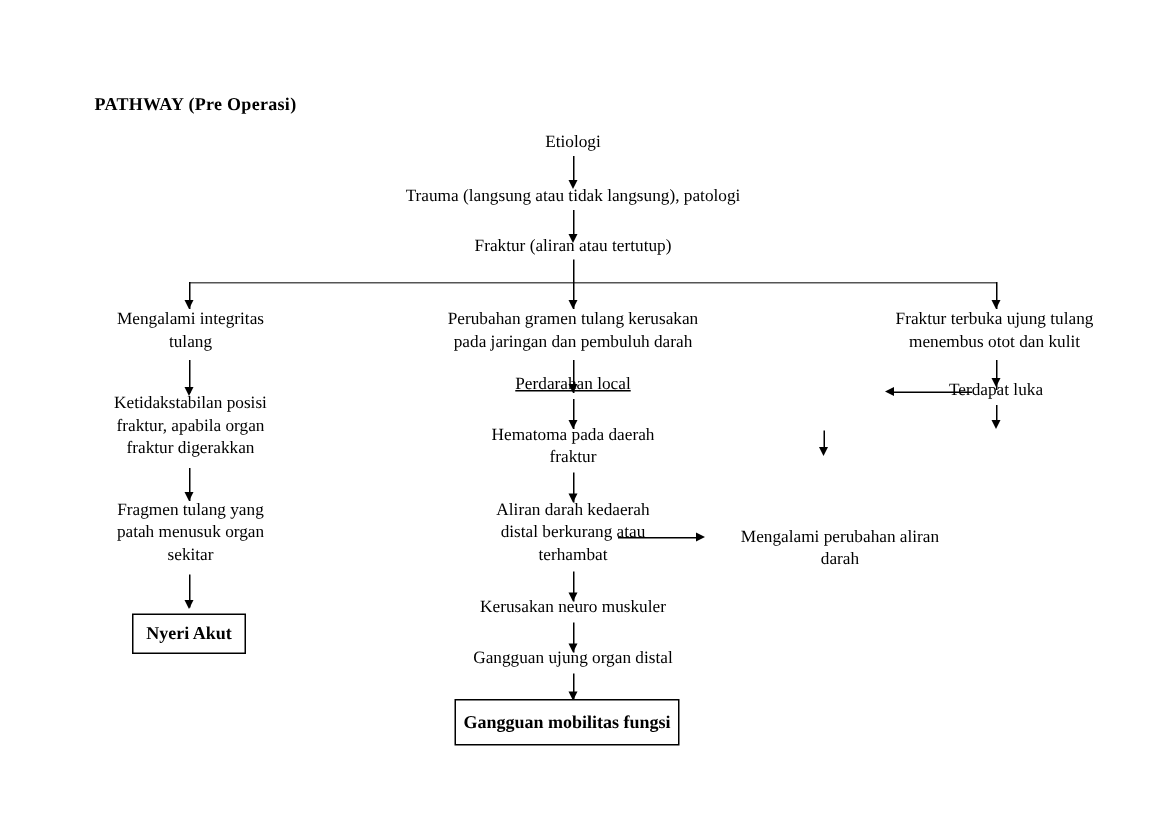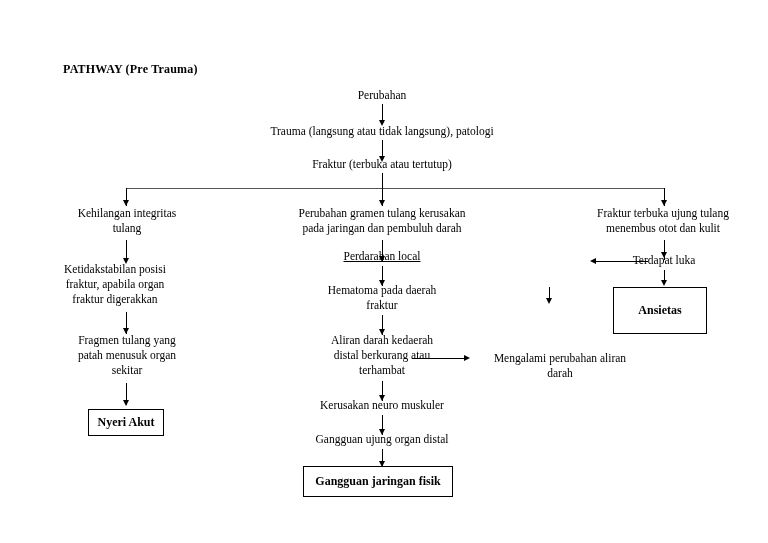--- a/index.html
+++ b/index.html
@@ -81,53 +81,53 @@
     border-top: 3.5px solid transparent;
     border-bottom: 3.5px solid transparent;
     border-right: 6px solid #000000;
   }
 </style>
 </head>
 <body>
 
 <div id="page">
 
-  <div class="title" style="left:63px; top:62px;">PATHWAY (Pre Trauma)</div>
-
-  <div class="node wide" style="left:282px; top:88px; width:200px;">Perubahan</div>
+  <div class="title" style="left:63px; top:62px;">PATHWAY (Pre Operasi)</div>
+
+  <div class="node wide" style="left:282px; top:88px; width:200px;">Etiologi</div>
 
   <div class="vline" style="left:382px; top:104px; height:18px;"></div>
   <div class="arrowdown" style="left:378.5px; top:120px;"></div>
 
   <div class="node wide" style="left:232px; top:124px; width:300px;">Trauma (langsung atau tidak langsung), patologi</div>
 
   <div class="vline" style="left:382px; top:140px; height:18px;"></div>
   <div class="arrowdown" style="left:378.5px; top:156px;"></div>
 
-  <div class="node wide" style="left:257px; top:157px; width:250px;">Fraktur (terbuka atau tertutup)</div>
+  <div class="node wide" style="left:257px; top:157px; width:250px;">Fraktur (aliran atau tertutup)</div>
 
   <div class="vline" style="left:382px; top:173px; height:15px;"></div>
   <div class="hline thin" style="left:126px; top:188px; width:538px;"></div>
 
   <div class="vline" style="left:126px; top:188px; height:18px;"></div>
   <div class="arrowdown" style="left:122.5px; top:200px;"></div>
 
   <div class="vline" style="left:382px; top:188px; height:18px;"></div>
   <div class="arrowdown" style="left:378.5px; top:200px;"></div>
 
   <div class="vline" style="left:664px; top:188px; height:18px;"></div>
   <div class="arrowdown" style="left:660.5px; top:200px;"></div>
 
-  <div class="node" style="left:47px; top:206px; width:160px;">Kehilangan integritas
+  <div class="node" style="left:47px; top:206px; width:160px;">Mengalami integritas
 tulang</div>
 
   <div class="vline" style="left:126px; top:240px; height:22px;"></div>
   <div class="arrowdown" style="left:122.5px; top:258px;"></div>
 
-  <div class="node" style="left:30px; top:262px; width:170px;">Ketidakstabilan posisi
+  <div class="node" style="left:42px; top:262px; width:170px;">Ketidakstabilan posisi
 fraktur, apabila organ
 fraktur digerakkan</div>
 
   <div class="vline" style="left:126px; top:312px; height:22px;"></div>
   <div class="arrowdown" style="left:122.5px; top:328px;"></div>
 
   <div class="node" style="left:42px; top:333px; width:170px;">Fragmen tulang yang
 patah menusuk organ
 sekitar</div>
 
@@ -169,36 +169,35 @@
   <div class="node" style="left:287px; top:398px; width:190px;">Kerusakan neuro muskuler</div>
 
   <div class="vline" style="left:382px; top:415px; height:20px;"></div>
   <div class="arrowdown" style="left:378.5px; top:429px;"></div>
 
   <div class="node" style="left:287px; top:432px; width:190px;">Gangguan ujung organ distal</div>
 
   <div class="vline" style="left:382px; top:449px; height:20px;"></div>
   <div class="arrowdown" style="left:378.5px; top:461px;"></div>
 
-  <div class="boxnode" style="left:303px; top:466px; width:150px; height:31px;">Gangguan  jaringan fisik</div>
+  <div class="boxnode" style="left:303px; top:466px; width:150px; height:31px;">Gangguan  mobilitas fungsi</div>
 
   <div class="node" style="left:573px; top:206px; width:180px;">Fraktur terbuka ujung tulang
 menembus otot dan kulit</div>
 
   <div class="vline" style="left:664px; top:240px; height:20px;"></div>
   <div class="arrowdown" style="left:660.5px; top:252px;"></div>
 
   <div class="node wide" style="left:614px; top:253px; width:100px;">Terdapat luka</div>
 
   <div class="hline" style="left:596px; top:261px; width:52px;"></div>
   <div class="arrowleft" style="left:590px; top:257.5px;"></div>
 
 
   <div class="vline" style="left:549px; top:287px; height:14px;"></div>
   <div class="arrowdown" style="left:545.5px; top:298px;"></div>
 
 
   <div class="vline" style="left:664px; top:270px; height:12px;"></div>
   <div class="arrowdown" style="left:660.5px; top:280px;"></div>
 
-  <div class="boxnode" style="left:613px; top:287px; width:94px; height:47px;">Ansietas</div>
 
 </div>
 
 </body></html>

